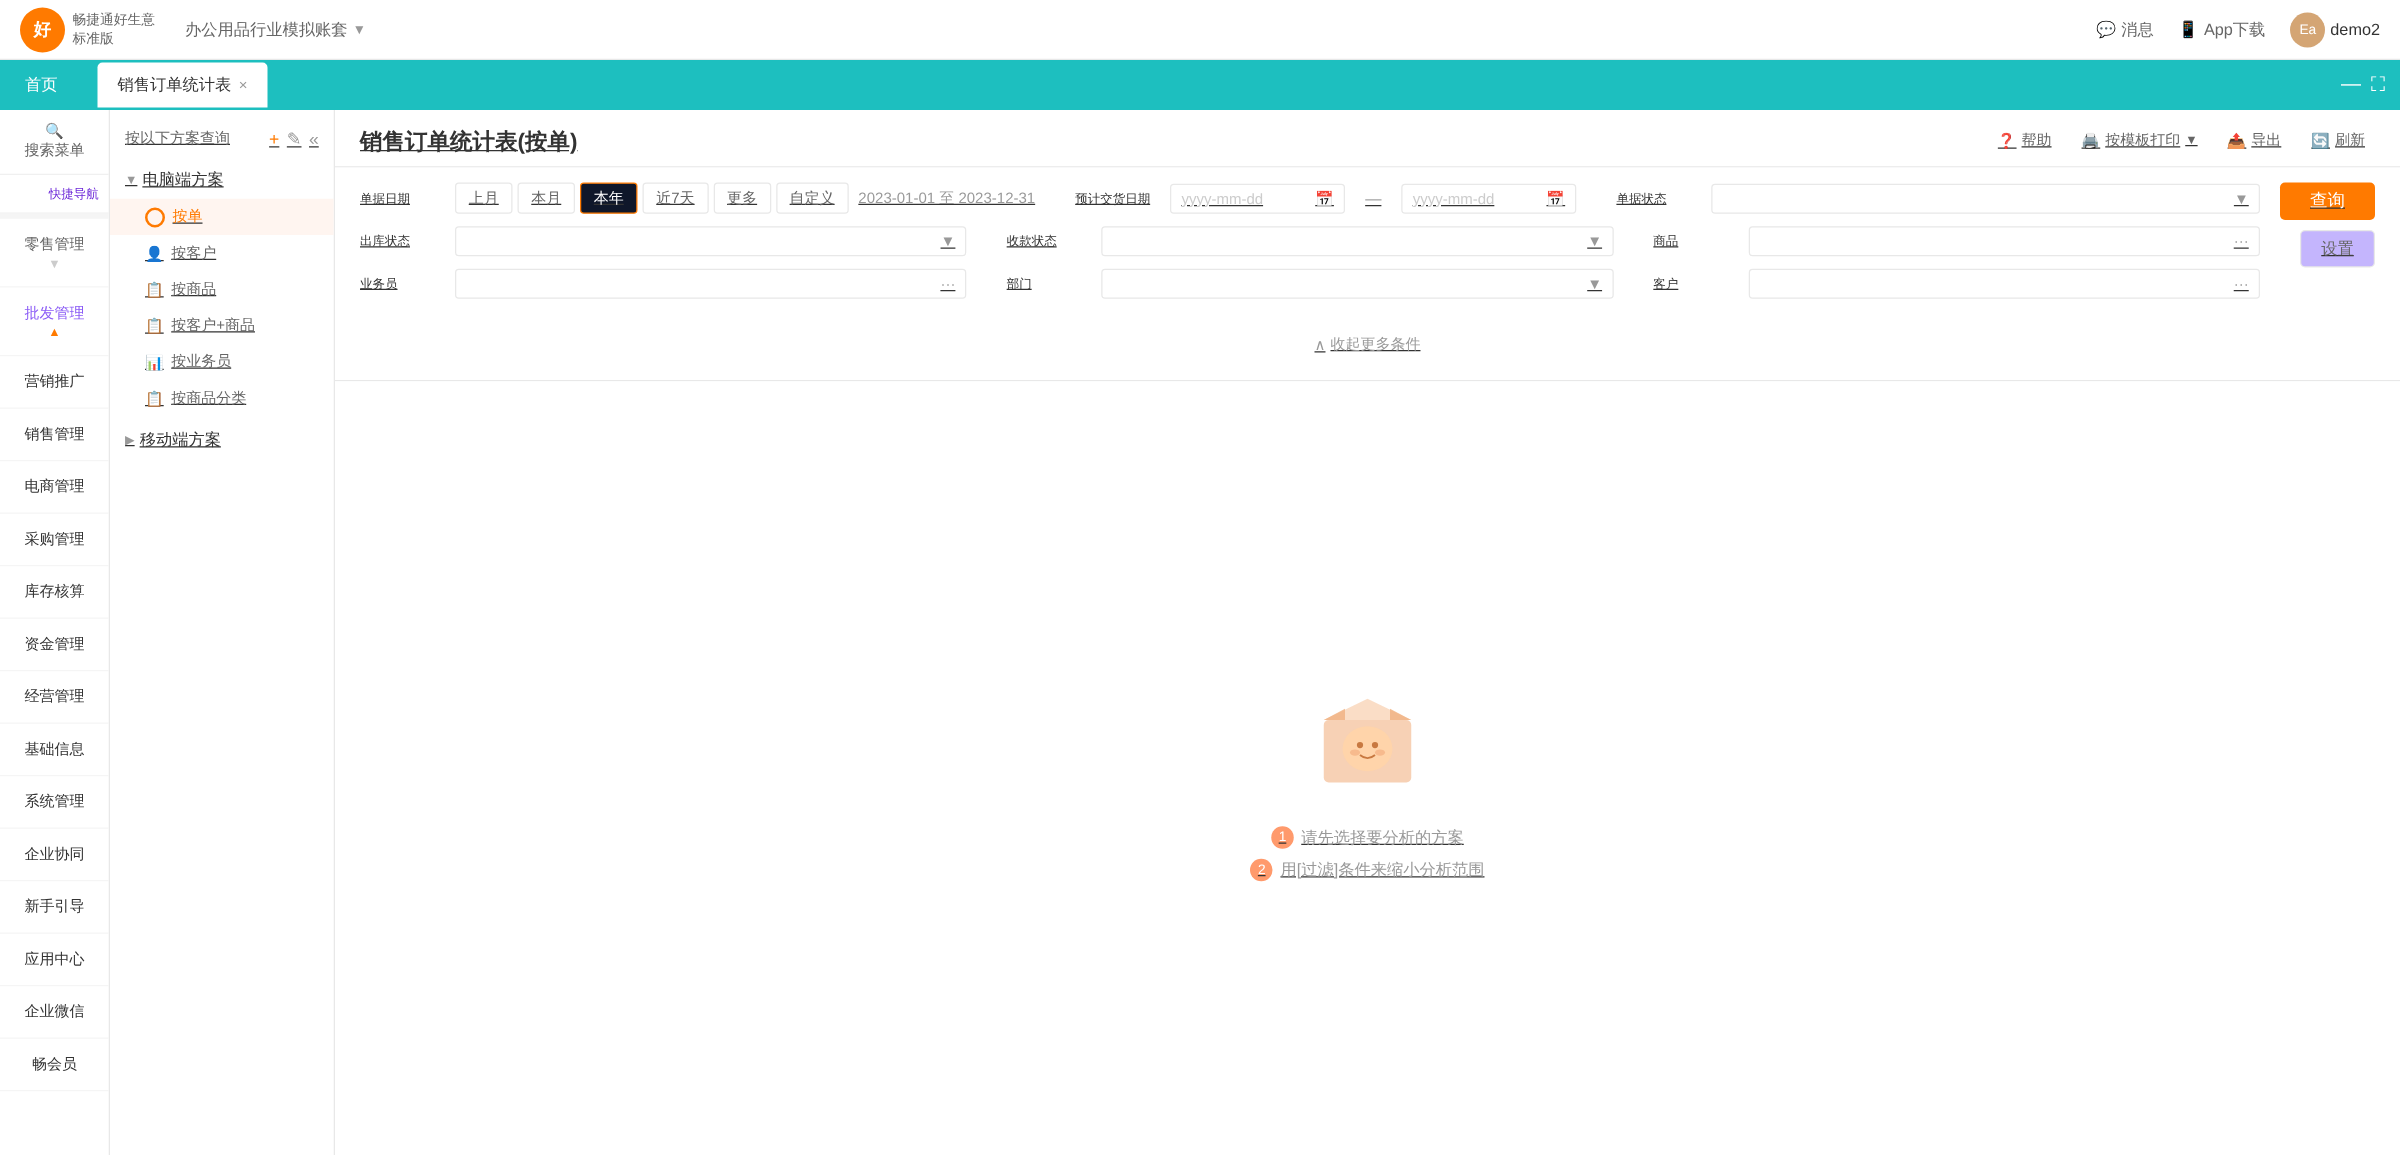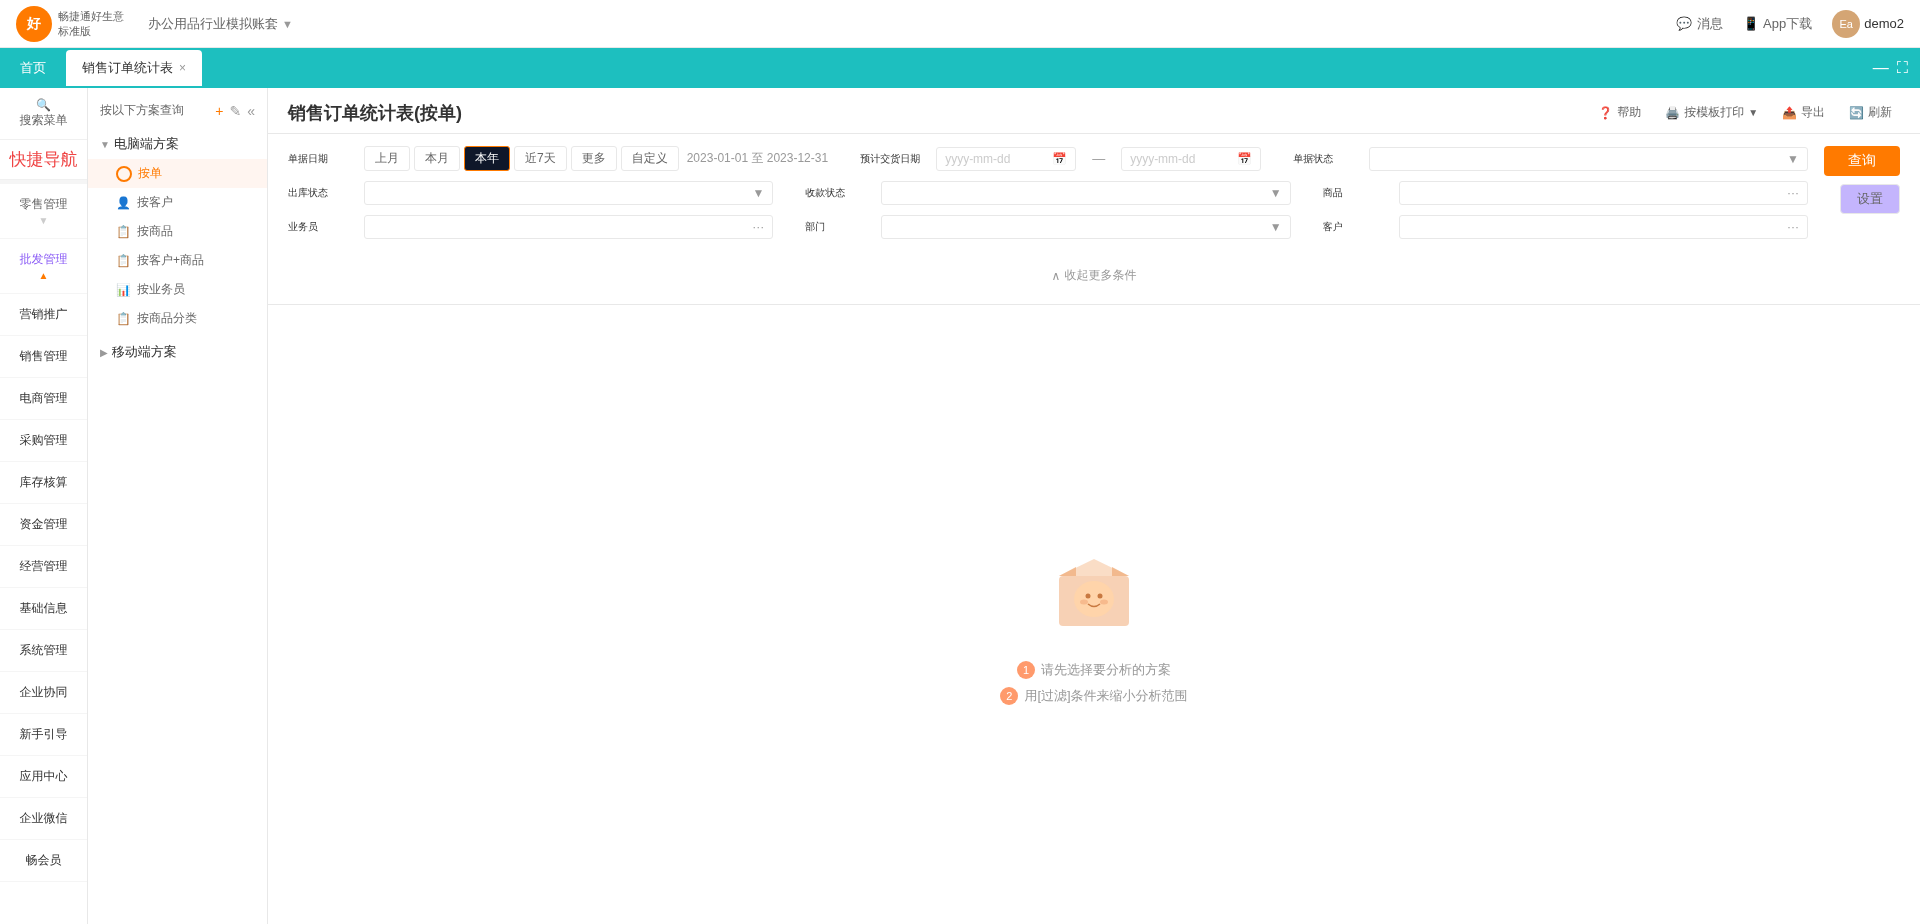--- a/index.html
+++ b/index.html
@@ -11,38 +11,38 @@
     .logo-area { display: flex; align-items: center; gap: 6px; }
     .logo-icon { width: 36px; height: 36px; background: #ff7a00; border-radius: 50%; display: flex; align-items: center; justify-content: center; color: #fff; font-size: 14px; font-weight: bold; }
     .logo-text { font-size: 11px; color: #666; line-height: 1.3; }
     .top-bar-right { display: flex; align-items: center; gap: 20px; color: #666; font-size: 13px; }
     .top-bar-right-item { display: flex; align-items: center; gap: 4px; cursor: pointer; }
     .avatar { width: 28px; height: 28px; background: #d4a574; border-radius: 50%; display: flex; align-items: center; justify-content: center; color: #fff; font-size: 11px; }
 
     
     .tab-bar { height: 40px; background: #1dbfbf; display: flex; align-items: center; padding: 0 0; }
     .tab-home { padding: 0 20px; height: 40px; display: flex; align-items: center; color: #fff; font-size: 13px; cursor: pointer; }
-    .tab-active { background: #fff; color: #333; border-radius: 4px 4px 0 0; margin-left: 0; padding: 0 16px; height: 36px; display: flex; align-items: center; gap: 6px; font-size: 13px; }
+    .tab-active { background: #fff; color: #333; border-radius: 4px 4px 0 0; margin-left: 12px; padding: 0 16px; height: 36px; display: flex; align-items: center; gap: 6px; font-size: 13px; }
     .tab-close { color: #999; cursor: pointer; font-size: 12px; }
     .tab-bar-right { margin-left: auto; display: flex; align-items: center; gap: 8px; padding-right: 12px; }
     .tab-bar-icon { color: #fff; cursor: pointer; font-size: 16px; }
 
     
     .main-layout { display: flex; flex: 1; overflow: hidden; }
 
     
     .sidebar { width: 88px; background: #fff; border-right: 1px solid #e8e8e8; display: flex; flex-direction: column; overflow-y: auto; }
     .sidebar-search { padding: 10px 8px; border-bottom: 1px solid #f0f0f0; text-align: center; font-size: 12px; color: #666; cursor: pointer; }
-    .sidebar-quick { padding: 8px; text-align: center; font-size: 17px; color: #ef4444; cursor: pointer; border-bottom: 1px solid #f0f0f0; }
+    .sidebar-quick { padding: 8px; text-align: right; font-size: 10px; color: #6d28d9; cursor: pointer; border-bottom: 1px solid #f0f0f0; }
     .sidebar-item { padding: 12px 4px; text-align: center; font-size: 12px; color: #333; cursor: pointer; border-bottom: 1px solid #f5f5f5; display: flex; flex-direction: column; align-items: center; gap: 2px; }
     .sidebar-item.active { color: #ff7a00; }
     .sidebar-divider { height: 4px; background: #f5f5f5; }
 
     
-    .content-area { flex: 1; display: flex; overflow: hidden; }
+    .content-area { flex: 1; display: flex; overflow: hidden; text-decoration: underline; }
 
     
     .left-panel { width: 180px; background: #fff; border-right: 1px solid #e8e8e8; padding: 8px 0; overflow-y: auto; }
     .left-panel-header { display: flex; align-items: center; justify-content: space-between; padding: 6px 12px; font-size: 13px; color: #333; }
     .left-panel-header-icons { display: flex; gap: 6px; color: #999; font-size: 14px; }
     .left-panel-header-icons span { cursor: pointer; }
     .scheme-group { margin-top: 4px; }
     .scheme-group-title { display: flex; align-items: center; gap: 4px; padding: 6px 12px; font-size: 13px; color: #333; cursor: pointer; }
     .scheme-item { padding: 6px 12px 6px 28px; font-size: 12px; color: #666; cursor: pointer; display: flex; align-items: center; gap: 6px; }
     .scheme-item.active { color: #ff7a00; background: #fff5f0; }

